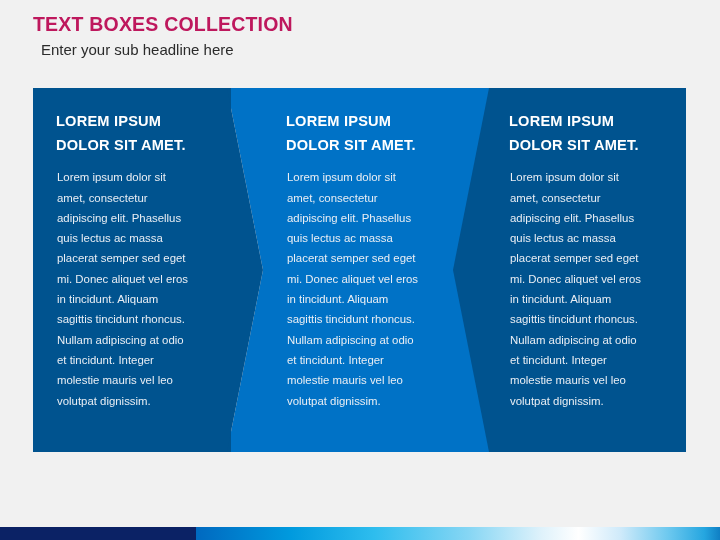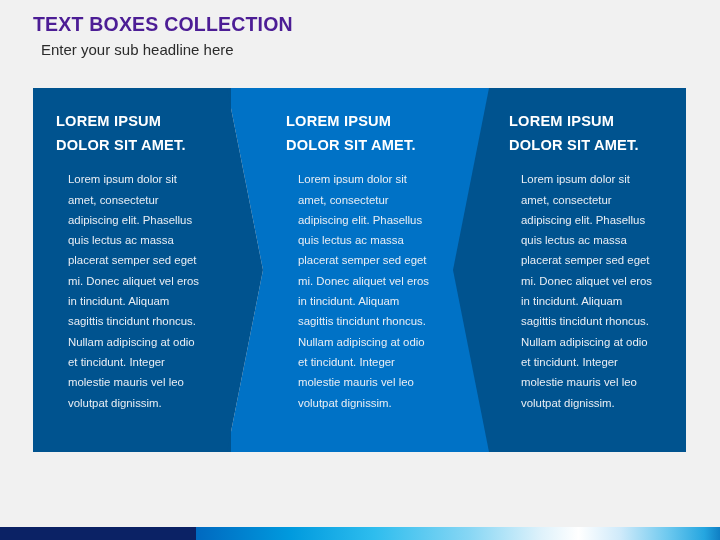--- a/index.html
+++ b/index.html
@@ -19,21 +19,21 @@
   
   #header {
     position: absolute;
     left: 33px;
     top: 14px;
     width: 600px;
   }
   #page-title {
     font-size: 19.5px;
     font-weight: bold;
-    color: #4c1d95;
+    color: #be185d;
     letter-spacing: 0.2px;
     line-height: 1.1;
     margin: 0;
     white-space: nowrap;
   }
   #page-subtitle {
     font-size: 15px;
     font-weight: normal;
     color: #2b2b2b;
     margin: 6px 0 0 8px;
@@ -122,21 +122,21 @@
     font-weight: bold;
     line-height: 1.62;
     letter-spacing: 0.2px;
     margin: 0 0 10px 0;
     white-space: nowrap;
   }
   .panel-body {
     color: #e9eef4;
     font-size: 11.4px;
     line-height: 1.78;
-    margin: 12px;
+    margin: 1px;
     white-space: nowrap;
   }
   .panel-body span { display: block; }
   #panel-3-clip {
     position: absolute;
     left: 489px;
     top: 88px;
     width: 197px;
     height: 364px;
     overflow: hidden;

